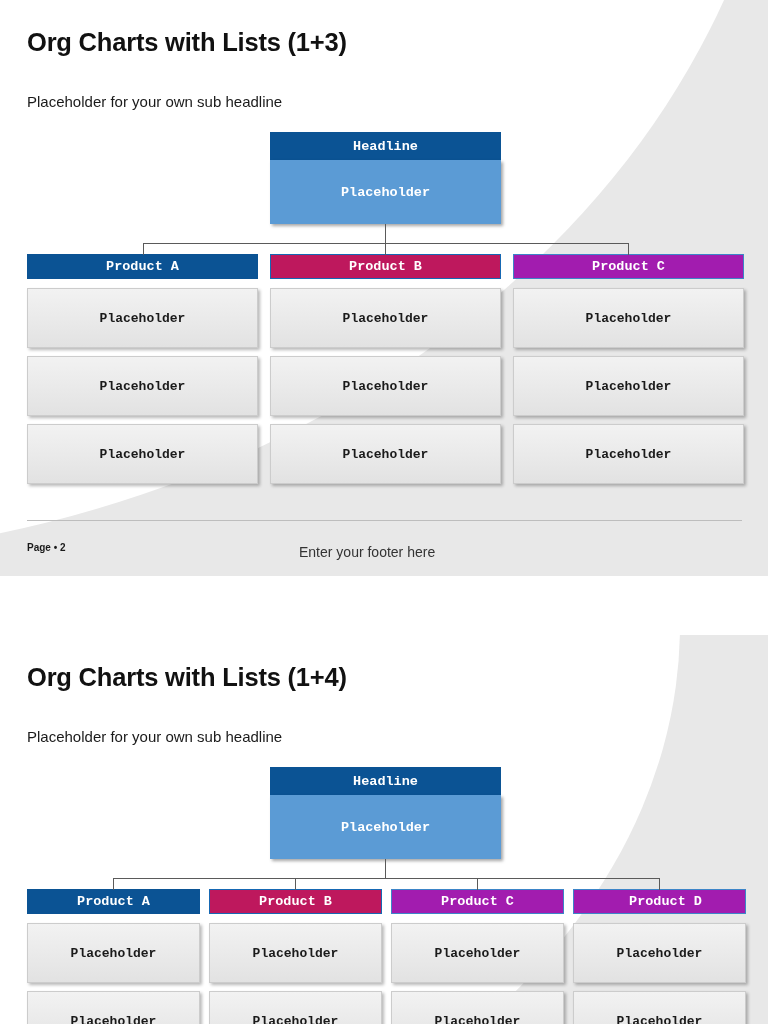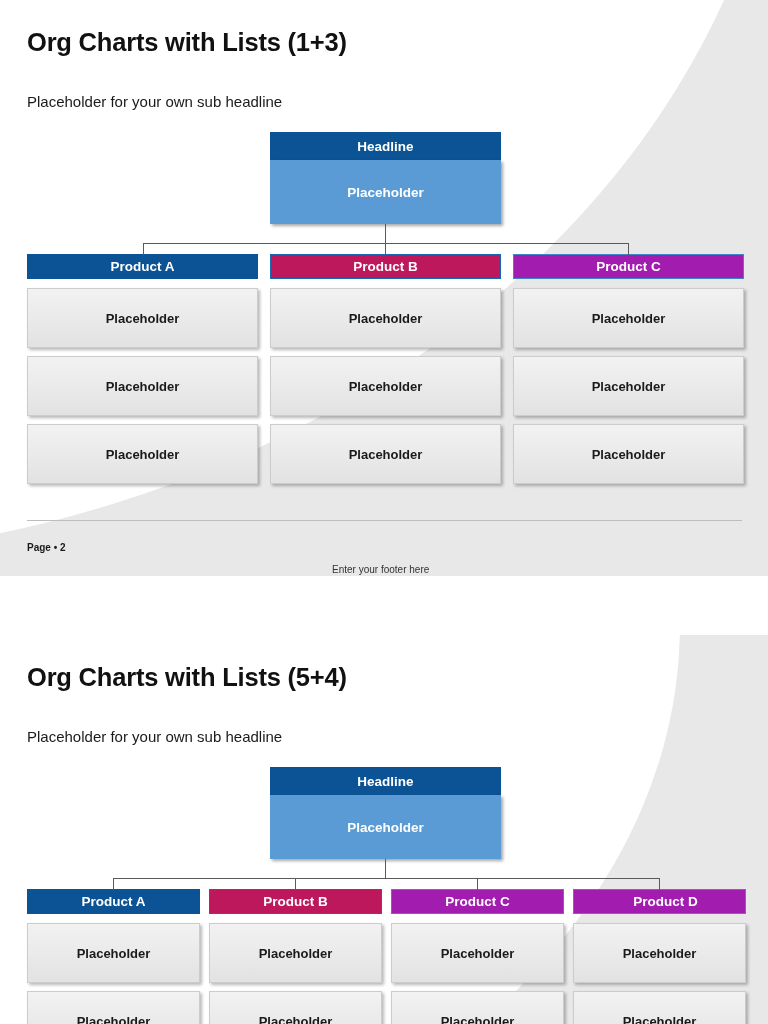--- a/index.html
+++ b/index.html
@@ -78,20 +78,21 @@
   
   .box {
     position: absolute;
     box-sizing: border-box;
     text-align: right;
     font-size: 13.5px;
     font-weight: bold;
     display: flex;
     align-items: center;
     justify-content: center;
+    font-family: Liberation Mono, monospace;
   }
   .hdr-dark {
     background: #0b5394;
     color: #ffffff;
     border: 1px solid #0b5394;
   }
   .hdr-mid {
     background: #be185d;
     color: #ffffff;
     border: 1px solid #1668b3;
@@ -133,24 +134,23 @@
     position: absolute;
     left: 27px;
     top: 542px;
     font-size: 10px;
     font-weight: bold;
     color: #1a1a1a;
   }
   .footer-text {
     position: absolute;
     left: 299px;
-    top: 564px;
-    font-size: 10px;
+    top: 544px;
+    font-size: 14px;
     color: #333333;
-    margin-left: 33px;
   }
   .logo {
     position: absolute;
     left: 603px;
     top: 526px;
     width: 140px;
     height: 29px;
     border: 1px solid #808080;
     background: #ffffff;
     display: flex;
@@ -200,21 +200,21 @@
     <div class="page-num">Page • 2</div>
     <div class="footer-text">Enter your footer here</div>
   </div>
 </div>
 
 <div class="slide">
   <div class="bg-grey"></div>
   <div class="bg-white-blob blob-b"></div>
 
   <div class="content">
-    <div class="title">Org Charts with Lists (5+4)</div>
+    <div class="title">Org Charts with Lists (1+4)</div>
     <div class="subtitle">Placeholder for your own sub headline</div>
 
     <div class="box hdr-dark" style="left:270px; top:132px; width:231px; height:28px;">Headline</div>
     <div class="box body-blue" style="left:270px; top:160px; width:231px; height:64px;">Placeholder</div>
 
     <div class="connector" style="left:385px; top:224px; width:1px; height:20px;"></div>
     <div class="connector" style="left:113px; top:243px; width:546px; height:1px;"></div>
     <div class="connector" style="left:113px; top:243px; width:1px; height:12px;"></div>
     <div class="connector" style="left:295px; top:243px; width:1px; height:12px;"></div>
     <div class="connector" style="left:477px; top:243px; width:1px; height:12px;"></div>

